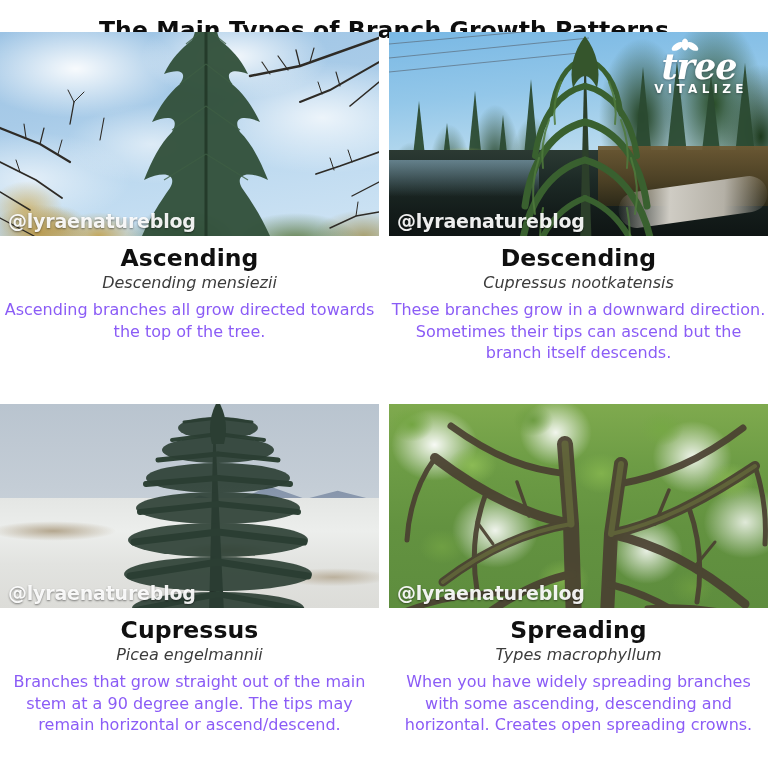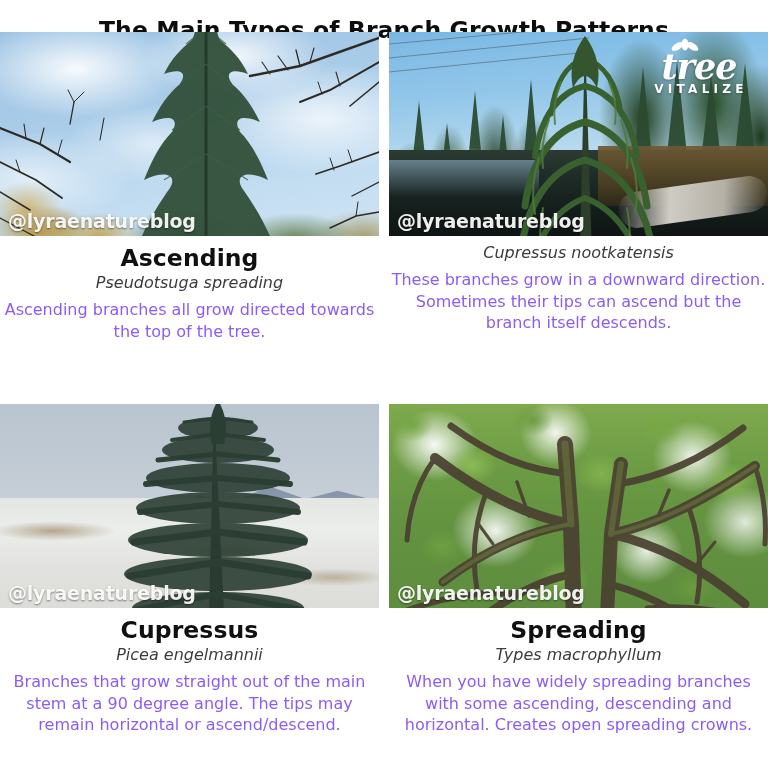--- a/index.html
+++ b/index.html
@@ -398,21 +398,21 @@
               <path d="M70 166 L112 192"></path>
           </g>
         </svg>
 
         <div class="p1-lowfoliage"></div>
         <div class="watermark">@lyraenatureblog</div>
       </div>
 
       <div class="caption">
         <div class="cap-heading">Ascending</div>
-        <div class="cap-species">Pseudotsuga spreading</div>
+        <div class="cap-species">Descending mensiezii</div>
         <div class="cap-desc">Ascending branches all grow directed towards the top of the tree.</div>
       </div>
     </div>
 
     <div class="panel tr">
       <div class="photo">
         <div class="p2-sky"></div>
 
         <svg class="p2-wire" viewBox="0 0 200 60">
           <g stroke="#5a6a78" stroke-width="0.9" fill="none" opacity="0.75">
@@ -481,20 +481,21 @@
             </g>
           </svg>
           <span class="brand-word">tree</span>
           <span class="brand-sub">VITALIZE</span>
         </div>
 
         <div class="watermark">@lyraenatureblog</div>
       </div>
 
       <div class="caption">
+        <div class="cap-heading">Descending</div>
         <div class="cap-species">Cupressus nootkatensis</div>
         <div class="cap-desc">These branches grow in a downward direction. Sometimes their tips can ascend but the branch itself descends.</div>
       </div>
     </div>
 
     <div class="panel bl">
       <div class="photo">
         <div class="p3-sky"></div>
         <div class="p3-mountain"></div>
         <div class="p3-treeline-tops"></div>

